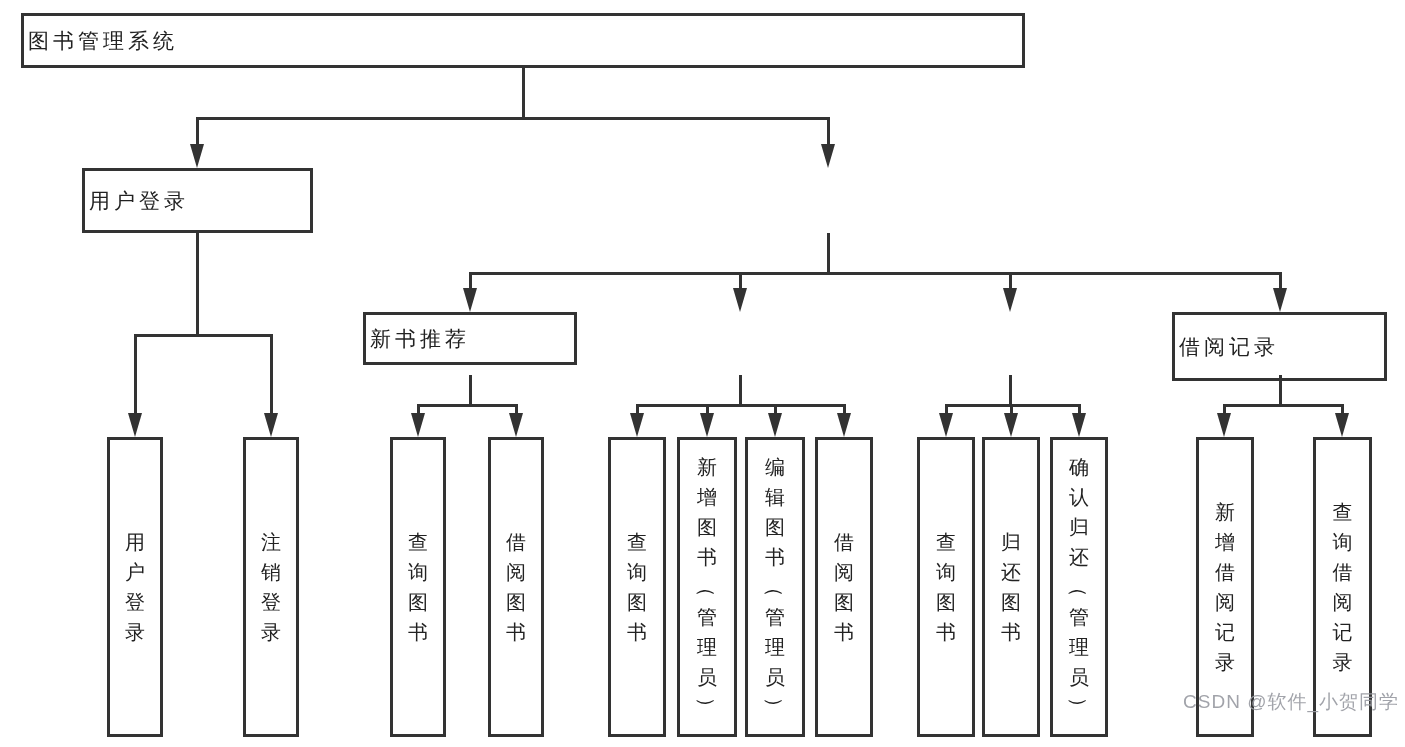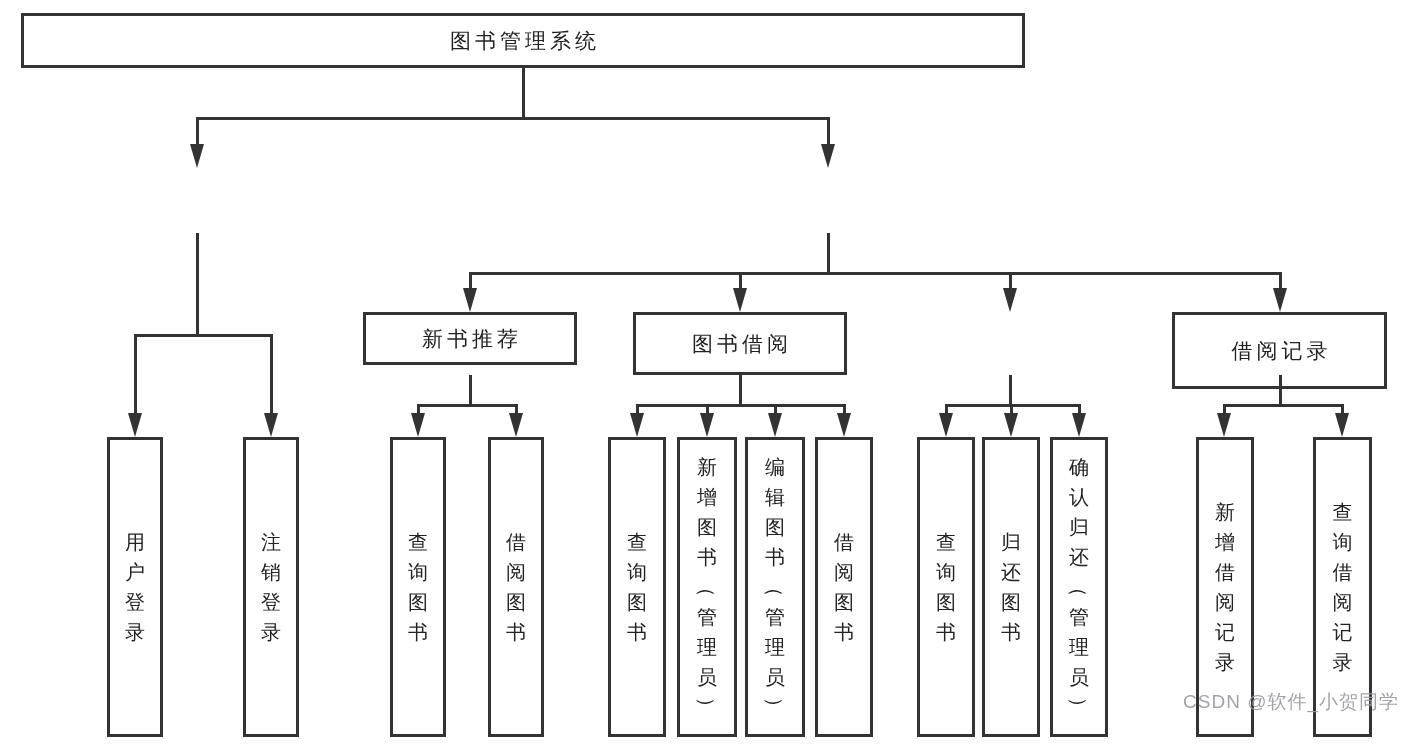--- a/index.html
+++ b/index.html
@@ -13,21 +13,21 @@
     width:1405px;height:747px;
     background:#ffffff;
     font-family:"Liberation Sans","DejaVu Sans",sans-serif;
     overflow:hidden;
   }
   .box{
     position:absolute;
     box-sizing:border-box;
     border:3px solid var(--line);
     background:#ffffff;
-    display:flex;align-items:center;justify-content:center;
+    display:flex;align-items:center;
   }
   .hlabel{
     font-size:21px;
     letter-spacing:4px;
     color:var(--text);
     white-space:nowrap;
     text-indent:4px; 
   }
   .vtext{
     display:flex;flex-direction:column;
@@ -57,28 +57,28 @@
 </style>
 </head>
 <body>
 
 <div class="stage">
 
   <div class="box" style="left:21px;top:13px;width:1004px;height:55px">
     <span class="hlabel">图书管理系统</span>
   </div>
 
+  <div class="box" style="left:82px;top:168px;width:231px;height:65px">
+    <span class="hlabel">用户登录</span>
+  </div>
 
   <div class="box" style="left:363px;top:312px;width:214px;height:53px">
     <span class="hlabel">新书推荐</span>
   </div>
-  <div class="box" style="left:633px;top:312px;width:214px;height:63px">
-    <span class="hlabel">图书借阅</span>
-  </div>
-  <div class="box" style="left:1172px;top:312px;width:215px;height:77px">
+  <div class="box" style="left:1172px;top:312px;width:215px;height:69px">
     <span class="hlabel">借阅记录</span>
   </div>
 
   <div class="box" style="left:107px;top:437px;width:56px;height:300px">
     <span class="vtext">
         <span class="vchar">用</span>
         <span class="vchar">户</span>
         <span class="vchar">登</span>
         <span class="vchar">录</span>
       </span>

